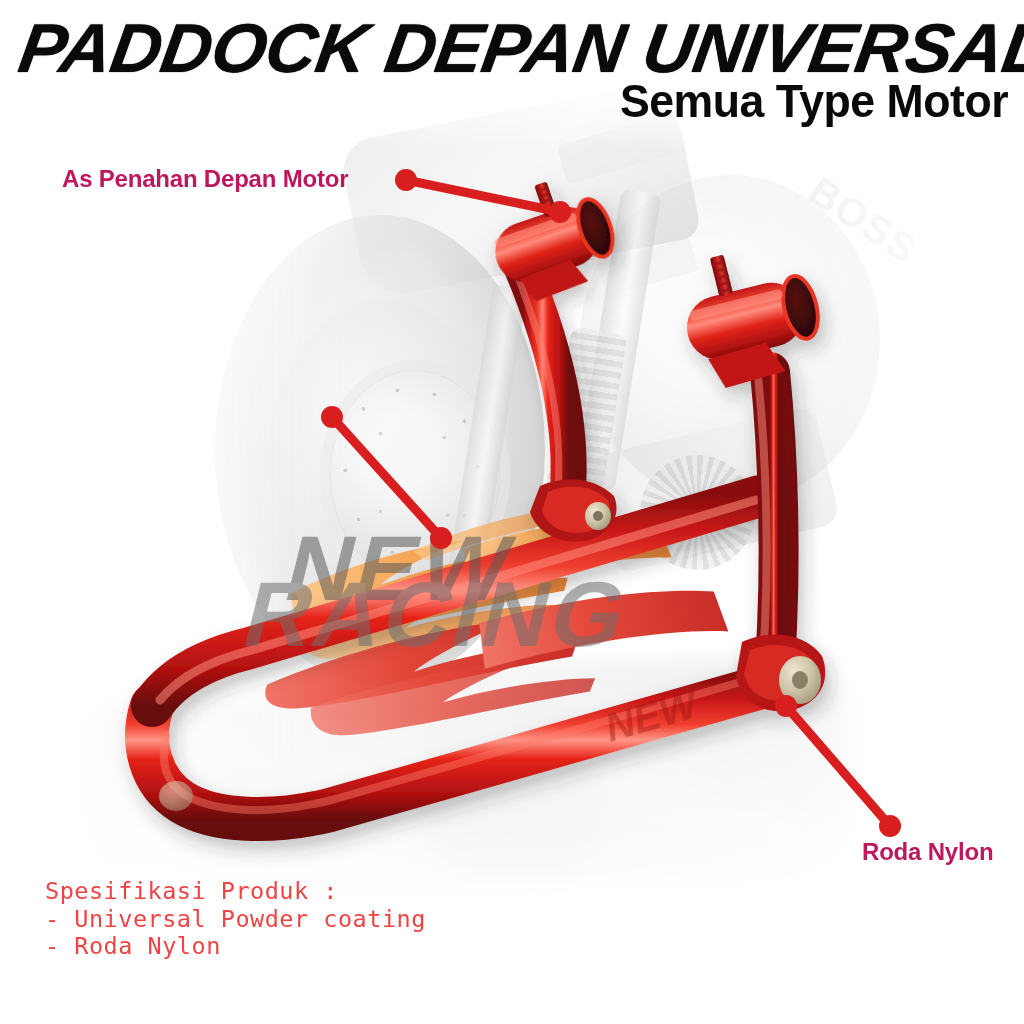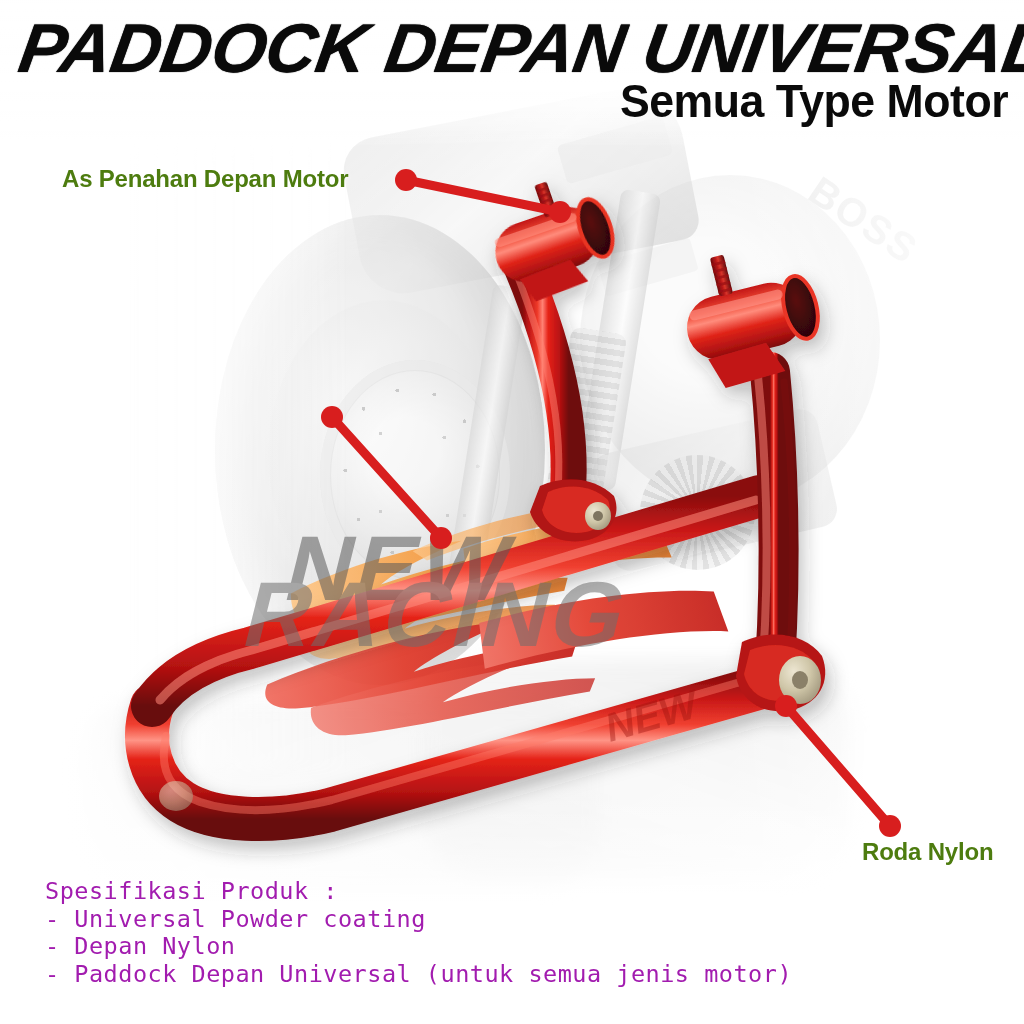--- a/index.html
+++ b/index.html
@@ -170,41 +170,41 @@
     color:#0a0a0a;white-space:nowrap;
     letter-spacing:-0.5px;
     transform:scaleX(.97);
     transform-origin:right center;
   }
 
   
   .callout{
     position:absolute;z-index:28;
     font-family:"Liberation Sans Narrow","Liberation Sans",sans-serif;
-    font-weight:700;font-size:24px;color:#4d7c0f;white-space:nowrap;
+    font-weight:700;font-size:24px;color:#be185d;white-space:nowrap;
     text-shadow:0 1px 2px rgba(255,255,255,.95),0 0 7px rgba(255,255,255,.9);
     letter-spacing:-.2px;
   }
   #c-as{left:62px;top:165px;}
   #c-bahan{left:96px;top:403px;}
   #c-roda{left:862px;top:838px;}
 
   .leads{position:absolute;inset:0;z-index:27;pointer-events:none;}
 
   
   .stand{position:absolute;inset:0;z-index:18;}
   .wm{position:absolute;inset:0;z-index:20;pointer-events:none;}
   .wm-flame{position:absolute;inset:0;z-index:17;pointer-events:none;}
 
   
   .spec{
     position:absolute;left:45px;top:878px;z-index:30;
     font-family:"DejaVu Sans Mono","Liberation Mono",monospace;
     font-size:23.5px;line-height:27.5px;
-    color:#a21caf;
+    color:#ef4444;
     letter-spacing:.5px;
     text-shadow:0 0 5px rgba(255,255,255,.85);
   }
   .spec div{white-space:pre;}
 </style>
 </head>
 <body>
 
 <div id="stage">
 
@@ -413,17 +413,16 @@
       <circle cx="890" cy="826" r="11" fill="#D81E1E"></circle>
     </g>
   </svg>
 
   <div class="callout" id="c-as">As Penahan Depan Motor</div>
   <div class="callout" id="c-roda">Roda Nylon</div>
 
   <div class="spec">
     <div>Spesifikasi Produk :</div>
     <div>- Universal Powder coating</div>
-    <div>- Depan Nylon</div>
-    <div>- Paddock Depan Universal (untuk semua jenis motor)</div>
+    <div>- Roda Nylon</div>
   </div>
 
 </div>
 
 </body></html>

